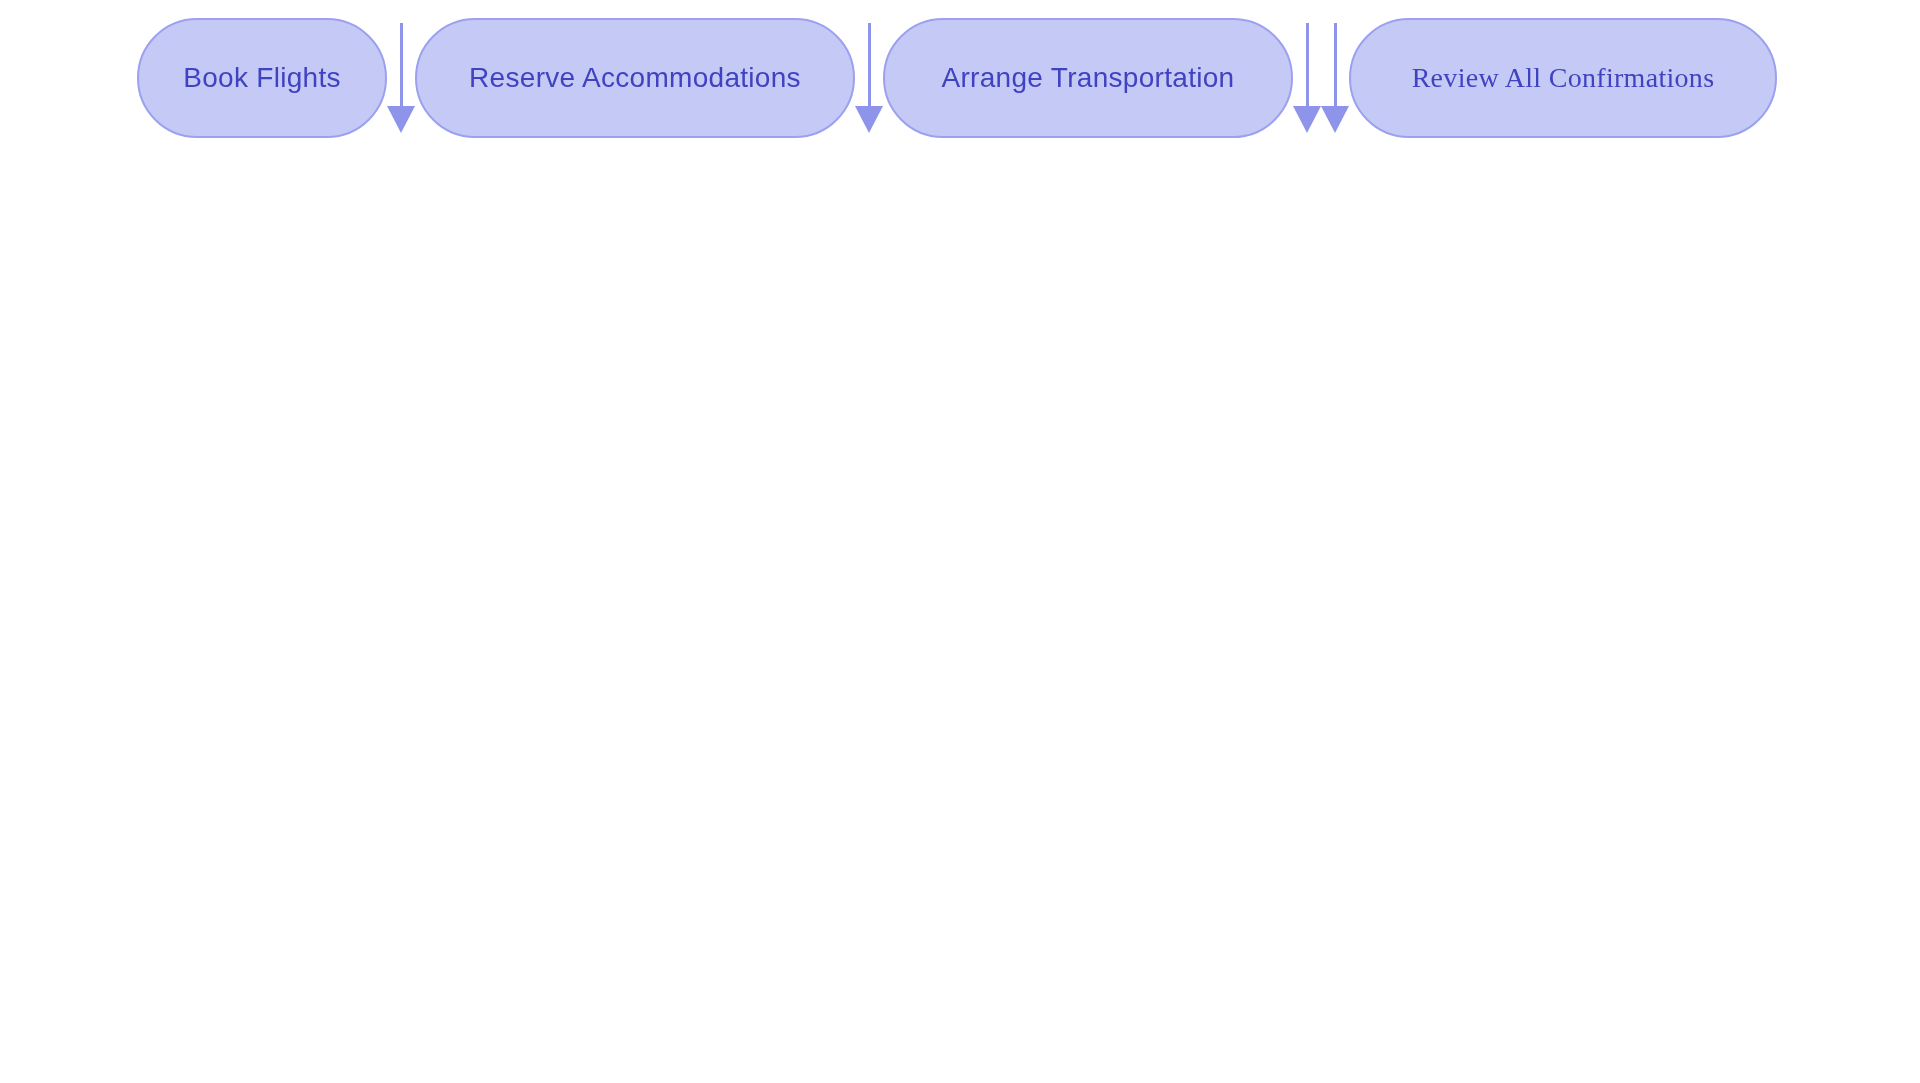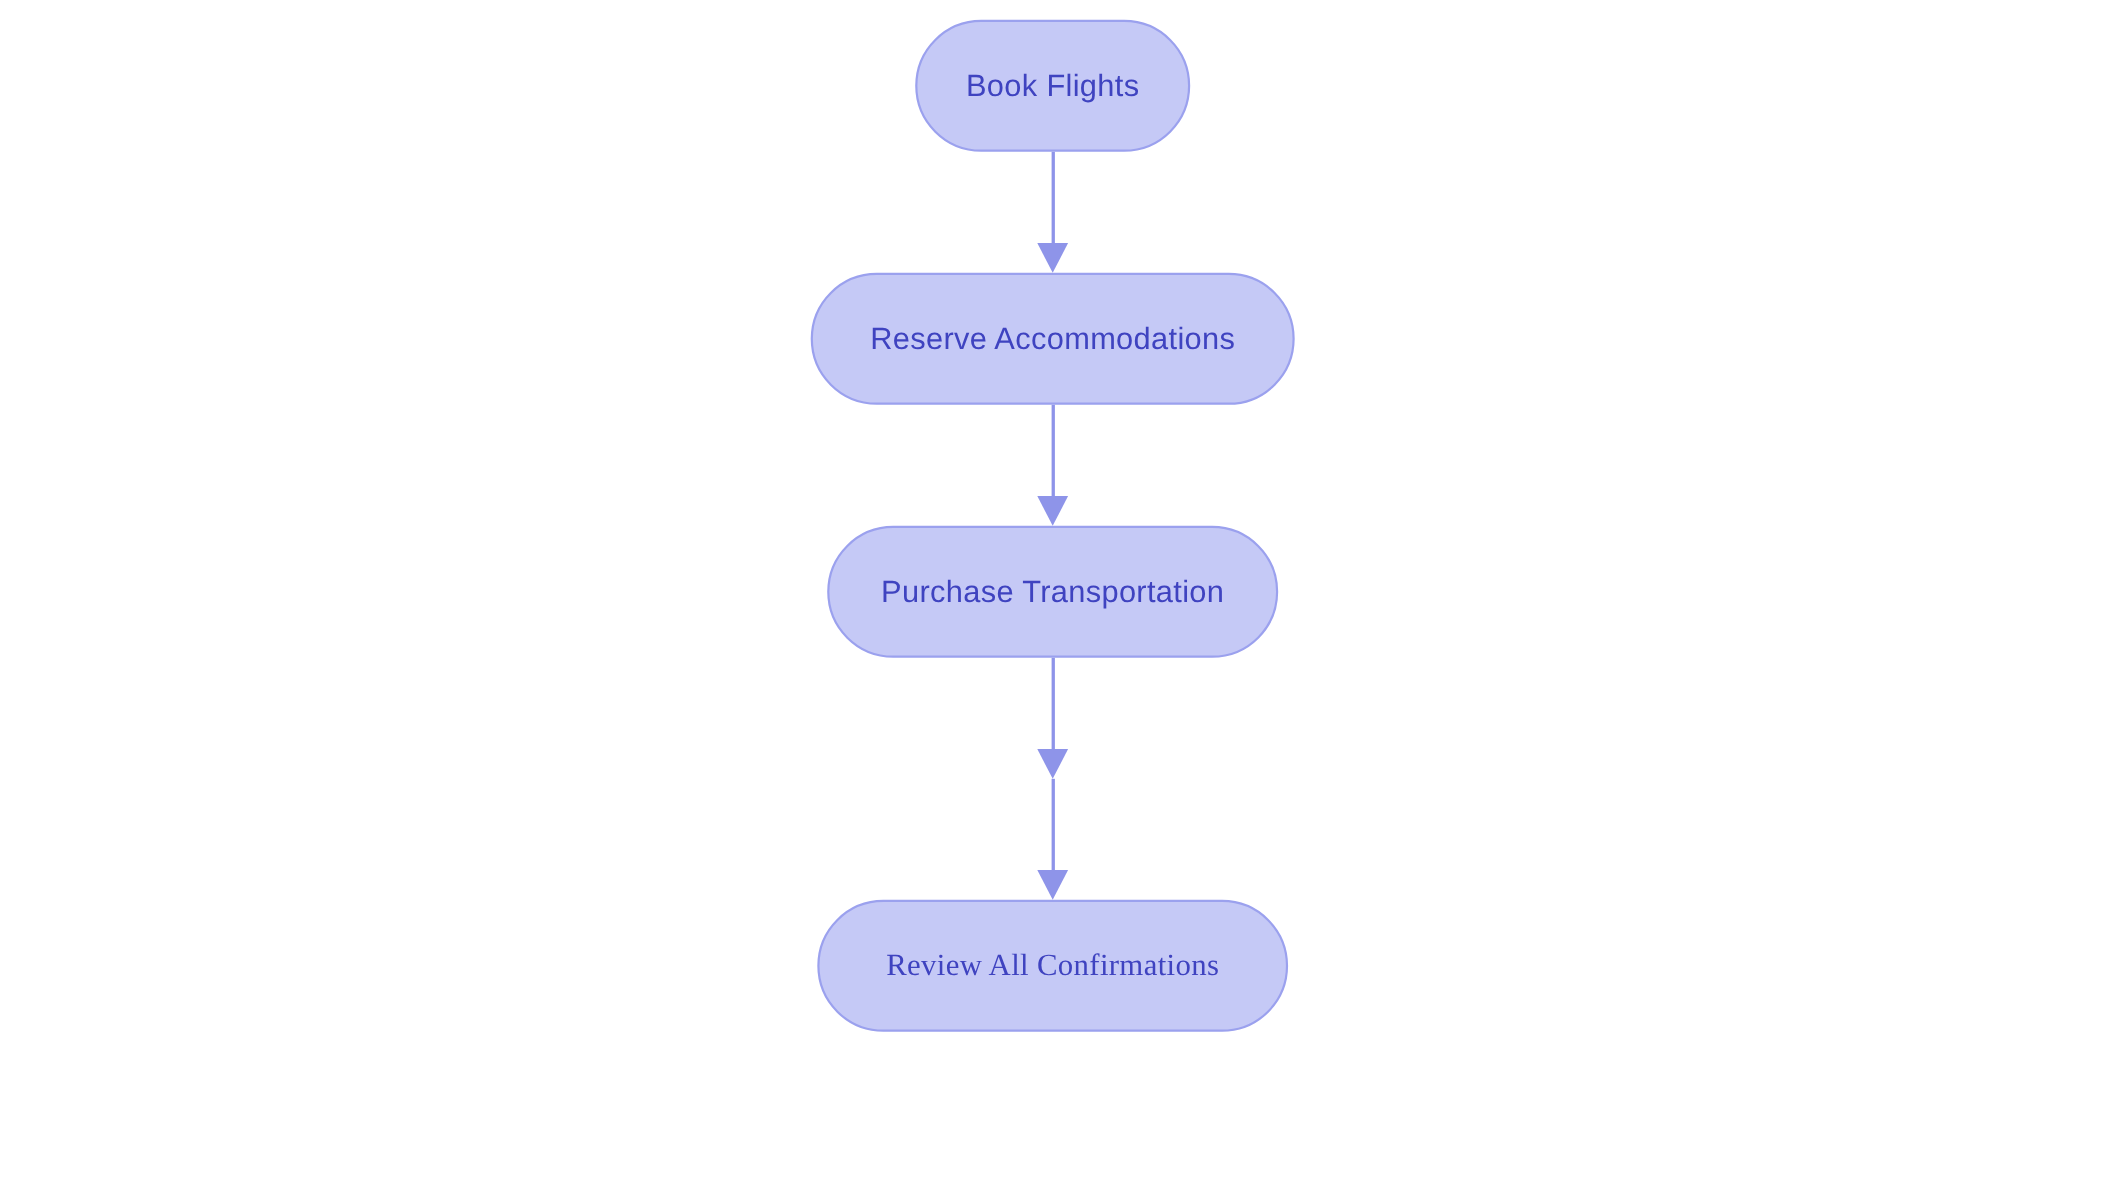--- a/index.html
+++ b/index.html
@@ -23,21 +23,21 @@
     background: var(--background);
     display: flex;
     flex-direction: column;
     align-items: center;
     padding-top: 18px;
     overflow: hidden;
   }
   
   .column {
     display: flex;
-    flex-direction: column;
+    flex-direction: row;
     align-items: center;
     margin-left: -6px;
   }
   .node {
     height: 120px;
     border-radius: 60px;
     background: var(--node-fill);
     border: 2px solid var(--node-border);
     color: var(--node-text);
     display: flex;
@@ -92,21 +92,21 @@
     <div class="node w2">
       <span>Reserve Accommodations</span>
     </div>
 
     <div class="arrow">
       <div class="arrow-line"></div>
       <div class="arrow-head"></div>
     </div>
 
     <div class="node w3">
-      <span>Purchase Transportation</span>
+      <span>Arrange Transportation</span>
     </div>
 
     <div class="arrow">
       <div class="arrow-line"></div>
       <div class="arrow-head"></div>
     </div>
 
 
     <div class="arrow">
       <div class="arrow-line"></div>

